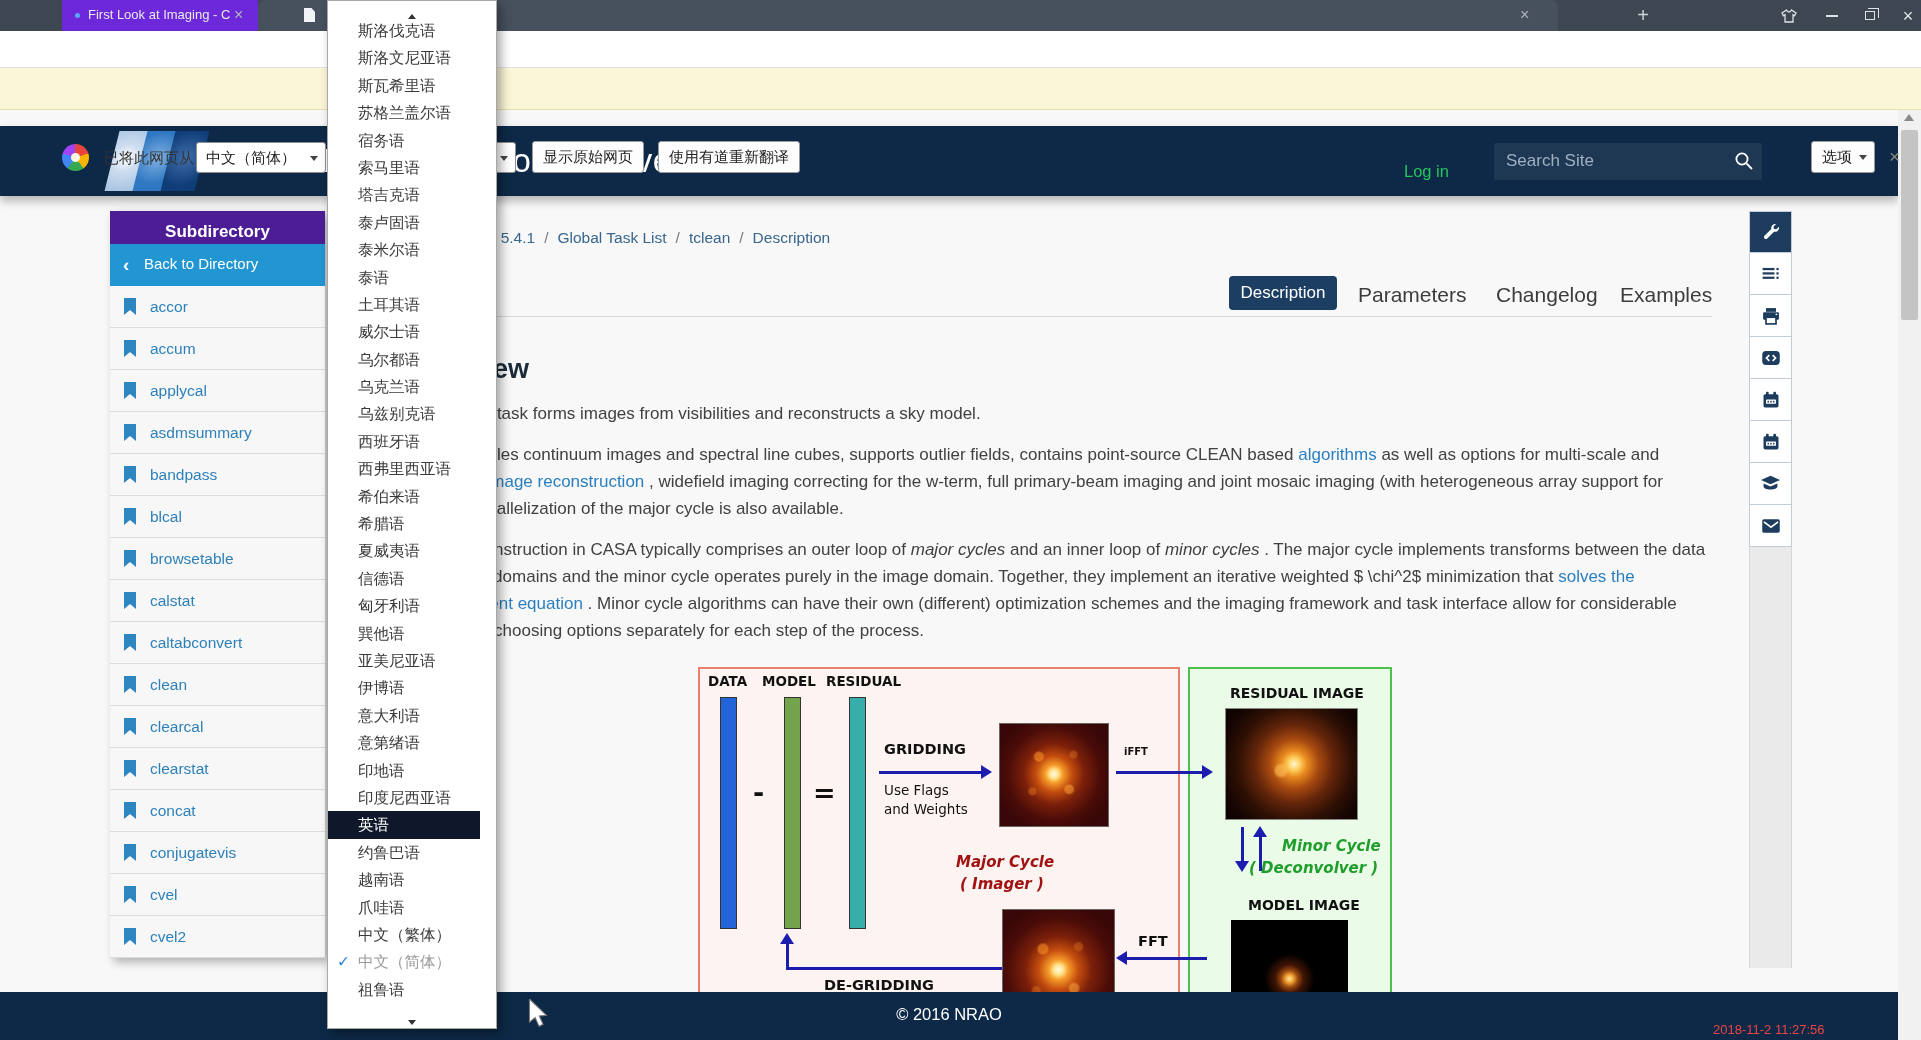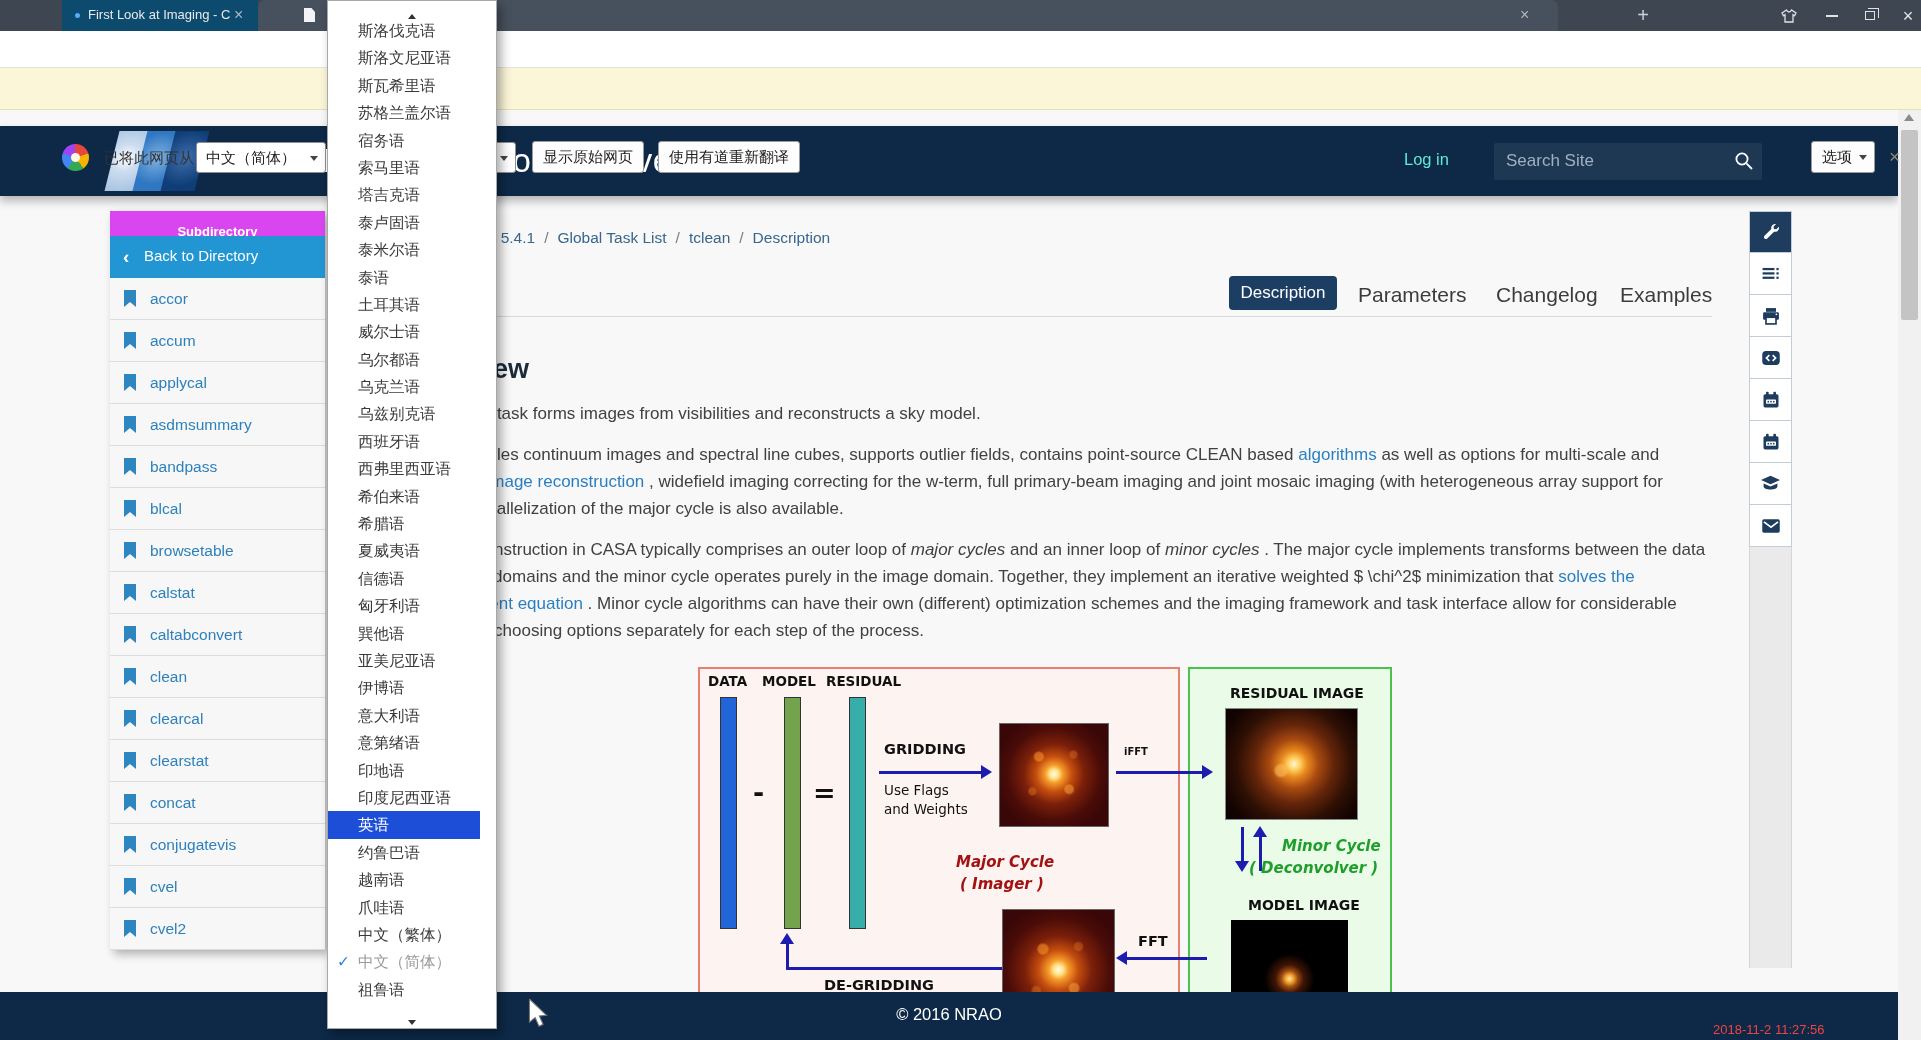--- a/index.html
+++ b/index.html
@@ -4,21 +4,21 @@
 <style>
 *{margin:0;padding:0;box-sizing:border-box}
 html,body{width:1921px;height:1040px;overflow:hidden;background:#e9e9e9}
 body{font-family:"Liberation Sans","DejaVu Sans",sans-serif}
 #screen{position:relative;width:1921px;height:1040px;overflow:hidden;background:#f8f8f9}
 .abs{position:absolute}
 
 
 #tabbar{position:absolute;left:0;top:0;width:1921px;height:31px;background:#3e4651;z-index:40}
 #toolbar{position:absolute;left:0;top:31px;width:1921px;height:37px;background:#fff;border-bottom:1px solid #e3e3e3;z-index:40}
-.tab1{position:absolute;left:62px;top:0;width:196px;height:39px;background:#0c4a6e}
+.tab1{position:absolute;left:62px;top:0;width:196px;height:39px;background:#6d28d9}
 .tab-dot{position:absolute;left:13px;top:13px;width:5px;height:5px;border-radius:50%;background:#57a8ff}
 .tab-title{position:absolute;left:26px;top:7px;width:148px;font-size:13px;color:#e8eaee;white-space:nowrap;overflow:hidden}
 .tab-x{position:absolute;top:4px;font-size:16px;color:#aeb5bf;line-height:22px}
 .tab2{position:absolute;left:258px;top:0;width:1300px;height:31px;background:#47505d;border-radius:7px 7px 0 0}
 .doc-ico{position:absolute;left:46px;top:8px;width:11px;height:14px;background:#f2f4f7;clip-path:polygon(0 0,68% 0,100% 28%,100% 100%,0 100%)}
 .newtab{position:absolute;left:1630px;top:2px;width:26px;height:26px;color:#ccd1d7;font-size:20px;text-align:center;line-height:26px}
 .winbtn{position:absolute;top:0;width:34px;height:31px;display:flex;align-items:center;justify-content:center;color:#e4e8ed}
 .min-glyph{width:12px;height:2px;background:#dfe3e8}
 .restore-glyph{width:10px;height:9px;border:1.5px solid #dfe3e8;position:relative}
 .restore-glyph::before{content:"";position:absolute;left:2px;top:-4px;width:10px;height:9px;border:1.5px solid #dfe3e8;border-left:none;border-bottom:none}
@@ -51,33 +51,33 @@
 .tb-select .val{position:absolute;left:9px;top:6px;white-space:nowrap}
 .tb-caret{position:absolute;right:7px;top:13px;width:0;height:0;border-left:4.5px solid transparent;border-right:4.5px solid transparent;border-top:5.5px solid #444}
 .tb-btn{position:absolute;top:73px;height:32px;background:#fdfdfd;border:1px solid #9a9a9a;border-radius:3px;font-size:15px;color:#222;text-align:center}
 .tb-btn .val{display:block;padding:6px 10px;white-space:nowrap}
 .tb-x{position:absolute;left:1889px;top:78px;font-size:19px;color:#8a8a7a}
 
 
 #siteheader{position:absolute;left:0;top:126px;width:1898px;height:70px;background:#0d2947;box-shadow:0 5px 9px rgba(0,0,0,.28);z-index:6}
 .logo-par{position:absolute;top:5px;width:34px;height:60px;transform:skewX(-14deg)}
 #site-title{position:absolute;left:222px;top:16px;font-size:33px;color:#fff;letter-spacing:.5px;white-space:nowrap}
-#login{position:absolute;left:1404px;top:24px;font-size:16.5px;color:#5eead4}
+#login{position:absolute;left:1404px;top:36px;font-size:16.5px;color:#22c55e}
 #searchsite{position:absolute;left:1494px;top:17px;width:268px;height:37px;background:rgba(255,255,255,.07);border-radius:2px}
 #searchsite .ph{position:absolute;left:12px;top:8px;font-size:17px;color:#9fb0c2}
 .mag{position:absolute;right:8px;top:8px}
 
 
 #pg-scroll{position:absolute;left:1898px;top:110px;width:23px;height:930px;background:#f1f1f1;z-index:30}
 #pg-thumb{position:absolute;left:3px;top:20px;width:17px;height:190px;background:#c4c4c4;border-radius:2px}
 .scroll-arrow{position:absolute;left:6px;top:4px;width:0;height:0;border-left:5.5px solid transparent;border-right:5.5px solid transparent;border-bottom:7px solid #8a8a8a}
 
 
 #sidebar{position:absolute;left:110px;top:211px;width:215px;z-index:10;box-shadow:4px 4px 9px rgba(0,0,0,.3)}
-#sidebar-title{height:25px;background:#d946ef;color:#fff;font-size:13px;font-weight:bold;text-align:center;line-height:41px}
+#sidebar-title{height:33px;background:#4c1d95;color:#fff;font-size:17px;font-weight:bold;text-align:center;line-height:41px}
 #back-row{height:42px;background:#2196d3;color:#fff;position:relative}
 #back-row .chev{position:absolute;left:13px;top:10px;font-size:19px;font-weight:bold}
 #back-row .lbl{position:absolute;left:34px;top:11px;font-size:15px;font-weight:normal}
 .side-item{height:42px;background:#f7f7f7;border-bottom:1px solid #dcdcdc;position:relative}
 .side-item .bm{position:absolute;left:14px;top:12px;width:12px;height:17px;background:#2e86c1;clip-path:polygon(0 0,100% 0,100% 100%,50% 70%,0 100%)}
 .side-item .lbl{position:absolute;left:40px;top:12px;font-size:15.5px;color:#2d80ba}
 
 
 #breadcrumb{position:absolute;left:455px;top:229px;font-size:15.5px;color:#38668c;white-space:nowrap;z-index:4}
 #breadcrumb .sep{color:#7c7c7c;padding:0 9px}
@@ -130,21 +130,21 @@
 #timestamp{position:absolute;left:1713px;top:30px;color:#ef4444;font-size:13px;white-space:nowrap}
 
 
 #language-menu{position:absolute;left:327px;top:0;width:170px;height:1029px;background:#fff;border:1px solid #a8a8a8;box-shadow:4px 5px 10px rgba(0,0,0,.35);z-index:50}
 .scroll-ind{position:absolute;left:0;width:168px;height:12px;text-align:center}
 .scroll-ind::before{content:"";display:inline-block;border-left:4px solid transparent;border-right:4px solid transparent}
 #menu-up{top:4px}#menu-up::before{border-bottom:5px solid #333}
 #menu-dn{top:1010px}#menu-dn::before{border-top:5px solid #333}
 #menu-items{position:absolute;left:0;top:16px;width:152px}
 .menu-item{position:relative;height:27.4px;font-size:15.5px;color:#3a3a3a;line-height:27.4px;padding-left:30px;white-space:nowrap}
-.menu-item.selected{background:#1d4ed8;color:#fff}
+.menu-item.selected{background:#0f172a;color:#fff}
 .menu-item.checked{color:#9a9a9a}
 .menu-item .mi-check{position:absolute;left:9px;top:0;color:#2f7fe0;font-weight:bold}
 .menu-item.checked .mi-check::before{content:"✓"}
 
 
 #cursor{position:absolute;left:527px;top:999px;z-index:60}
 </style>
 </head>
 <body>
 

